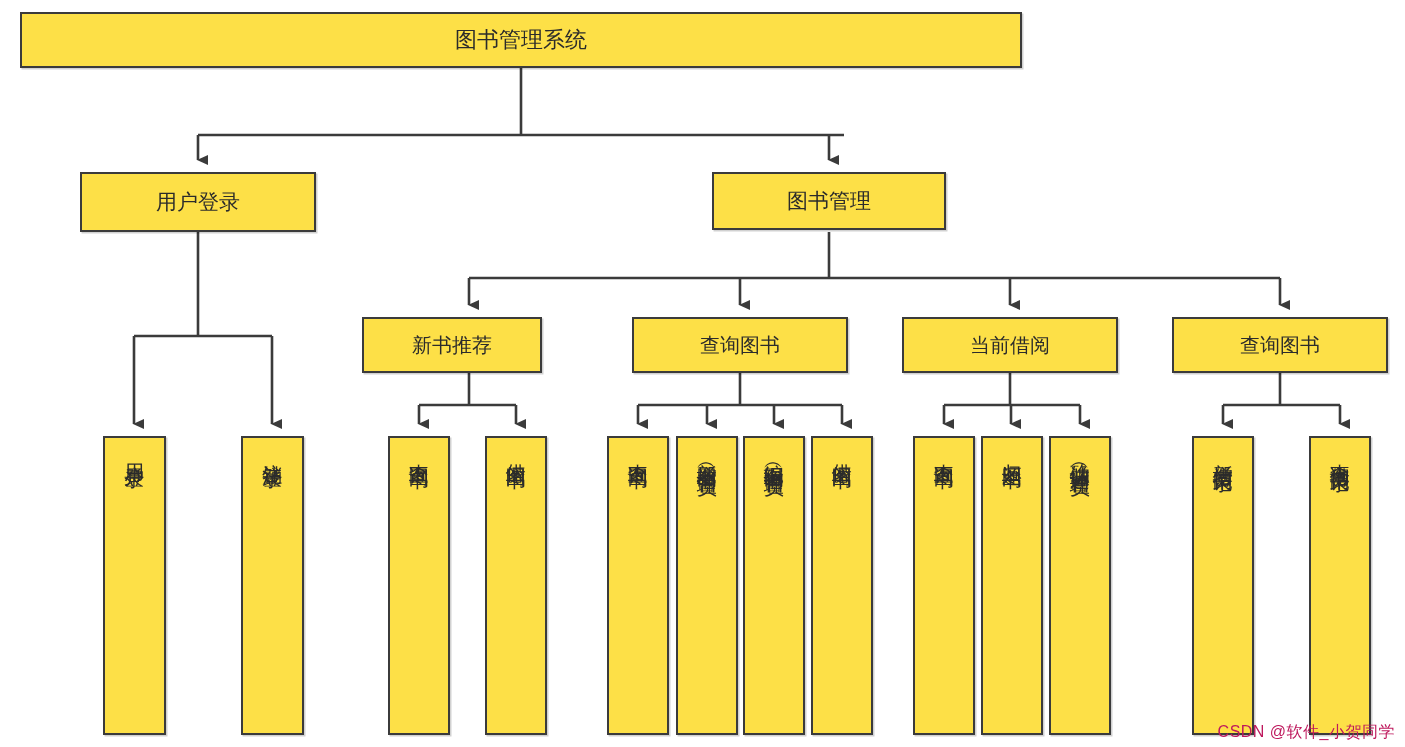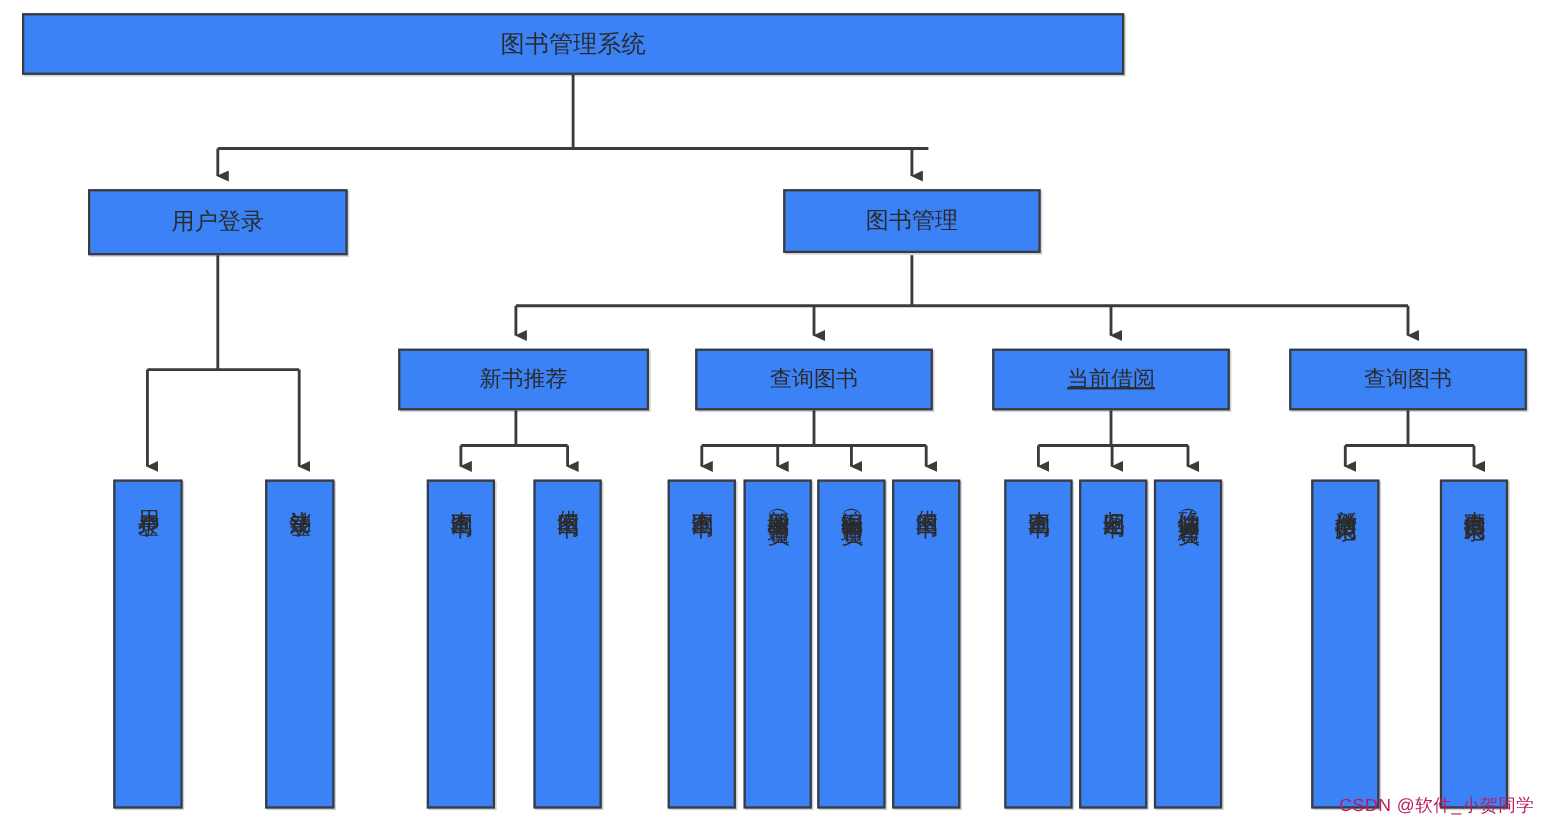--- a/index.html
+++ b/index.html
@@ -18,21 +18,21 @@
   svg.edges {
     position: absolute;
     left: 0;
     top: 0;
     width: 1405px;
     height: 747px;
   }
   .node {
     position: absolute;
     box-sizing: border-box;
-    background: #3b82f6;
+    background: #fde047;
     border: 2.2px solid #3b3b3b;
     display: flex;
     align-items: center;
     justify-content: center;
     color: #2b2b2b;
     line-height: 1.12;
     box-shadow: 1.5px 1.5px 0 rgba(0,0,0,0.18);
   }
   .node.root {
     font-size: 22px;
@@ -125,27 +125,27 @@
     <span>图书管理系统</span>
   </div>
 
   <div class="node lvl2" style="left:80px; top:172px; width:236px; height:60px;">
     <span>用户登录</span>
   </div>
   <div class="node lvl2" style="left:712px; top:172px; width:234px; height:58px;">
     <span>图书管理</span>
   </div>
 
-  <div class="node lvl3" style="left:362px; top:317px; width:228px; height:56px;">
+  <div class="node lvl3" style="left:362px; top:317px; width:180px; height:56px;">
     <span>新书推荐</span>
   </div>
   <div class="node lvl3" style="left:632px; top:317px; width:216px; height:56px;">
     <span>查询图书</span>
   </div>
-  <div class="node lvl3" style="left:902px; top:317px; width:216px; height:56px;text-decoration:underline;">
+  <div class="node lvl3" style="left:902px; top:317px; width:216px; height:56px;">
     <span>当前借阅</span>
   </div>
   <div class="node lvl3" style="left:1172px; top:317px; width:216px; height:56px;">
     <span>查询图书</span>
   </div>
 
   <div class="node leaf" style="left:103px; top:436px; width:63px; height:299px;">
     <span class="vtext">用户登录</span>
   </div>
   <div class="node leaf" style="left:241px; top:436px; width:63px; height:299px;">

